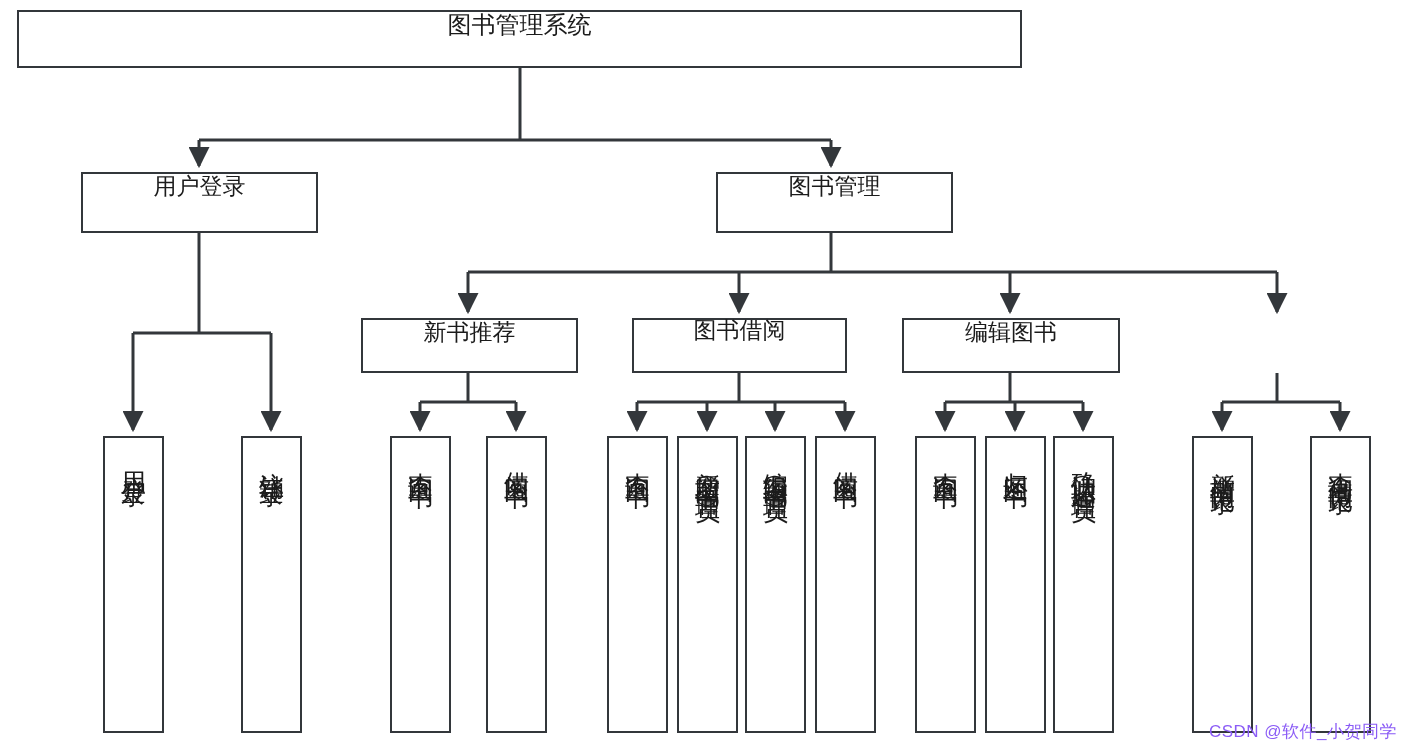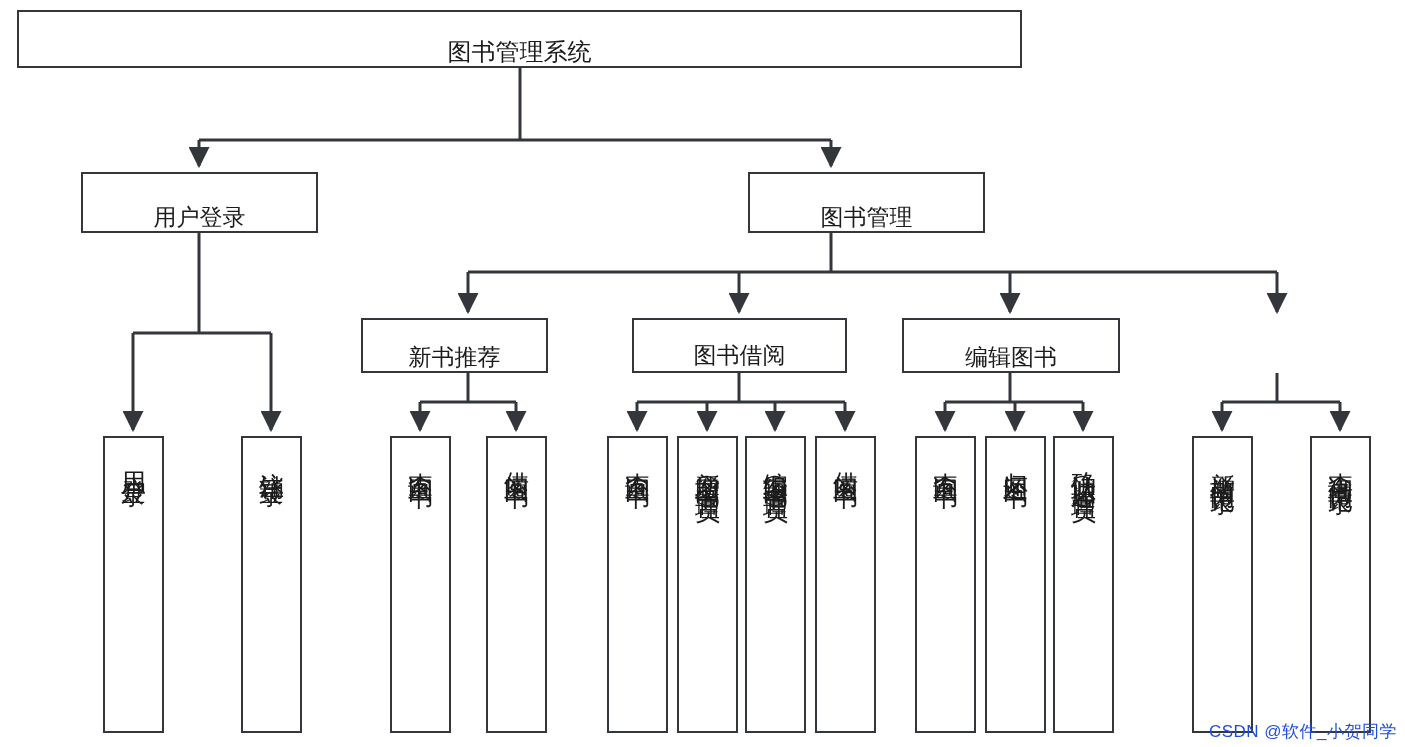--- a/index.html
+++ b/index.html
@@ -25,21 +25,21 @@
     top: 0;
     width: 1405px;
     height: 747px;
   }
   .node {
     position: absolute;
     box-sizing: border-box;
     background: #ffffff;
     border: 2px solid #33373b;
     display: flex;
-    align-items: flex-end;
+    align-items: flex-start;
     justify-content: center;
     color: #1b1b1b;
   }
   .node .label {
     text-align: center;
     line-height: 1.12;
     white-space: pre;
   }
   .node.horiz .label {
     writing-mode: horizontal-tb;
@@ -56,21 +56,21 @@
     font-size: 25px;
     letter-spacing: 4px;
     line-height: 1;
   }
   .node.root .label { font-size: 24px; }
   .watermark {
     position: absolute;
     right: 8px;
     bottom: 4px;
     font-size: 17px;
-    color: #1d4ed8;
+    color: #8b5cf6;
     letter-spacing: 0.5px;
     white-space: nowrap;
     pointer-events: none;
   }
 </style>
 </head>
 <body>
 
 <div id="diagram-root">
 
@@ -124,25 +124,25 @@
     </g>
   </svg>
 
   <div class="node horiz root" style="left:17px; top:10px; width:1005px; height:58px;">
     <span class="label">图书管理系统</span>
   </div>
 
   <div class="node horiz" style="left:81px; top:172px; width:237px; height:61px;">
     <span class="label">用户登录</span>
   </div>
-  <div class="node horiz" style="left:748px; top:172px; width:237px; height:61px;">
+  <div class="node horiz" style="left:716px; top:172px; width:237px; height:61px;">
     <span class="label">图书管理</span>
   </div>
 
-  <div class="node horiz" style="left:361px; top:318px; width:187px; height:55px;">
+  <div class="node horiz" style="left:361px; top:318px; width:217px; height:55px;">
     <span class="label">新书推荐</span>
   </div>
   <div class="node horiz" style="left:632px; top:318px; width:215px; height:55px;font-family:Liberation Mono, monospace;">
     <span class="label">图书借阅</span>
   </div>
   <div class="node horiz" style="left:902px; top:318px; width:218px; height:55px;">
     <span class="label">编辑图书</span>
   </div>
 
   <div class="node vert" style="left:103px; top:436px; width:61px; height:297px;">

